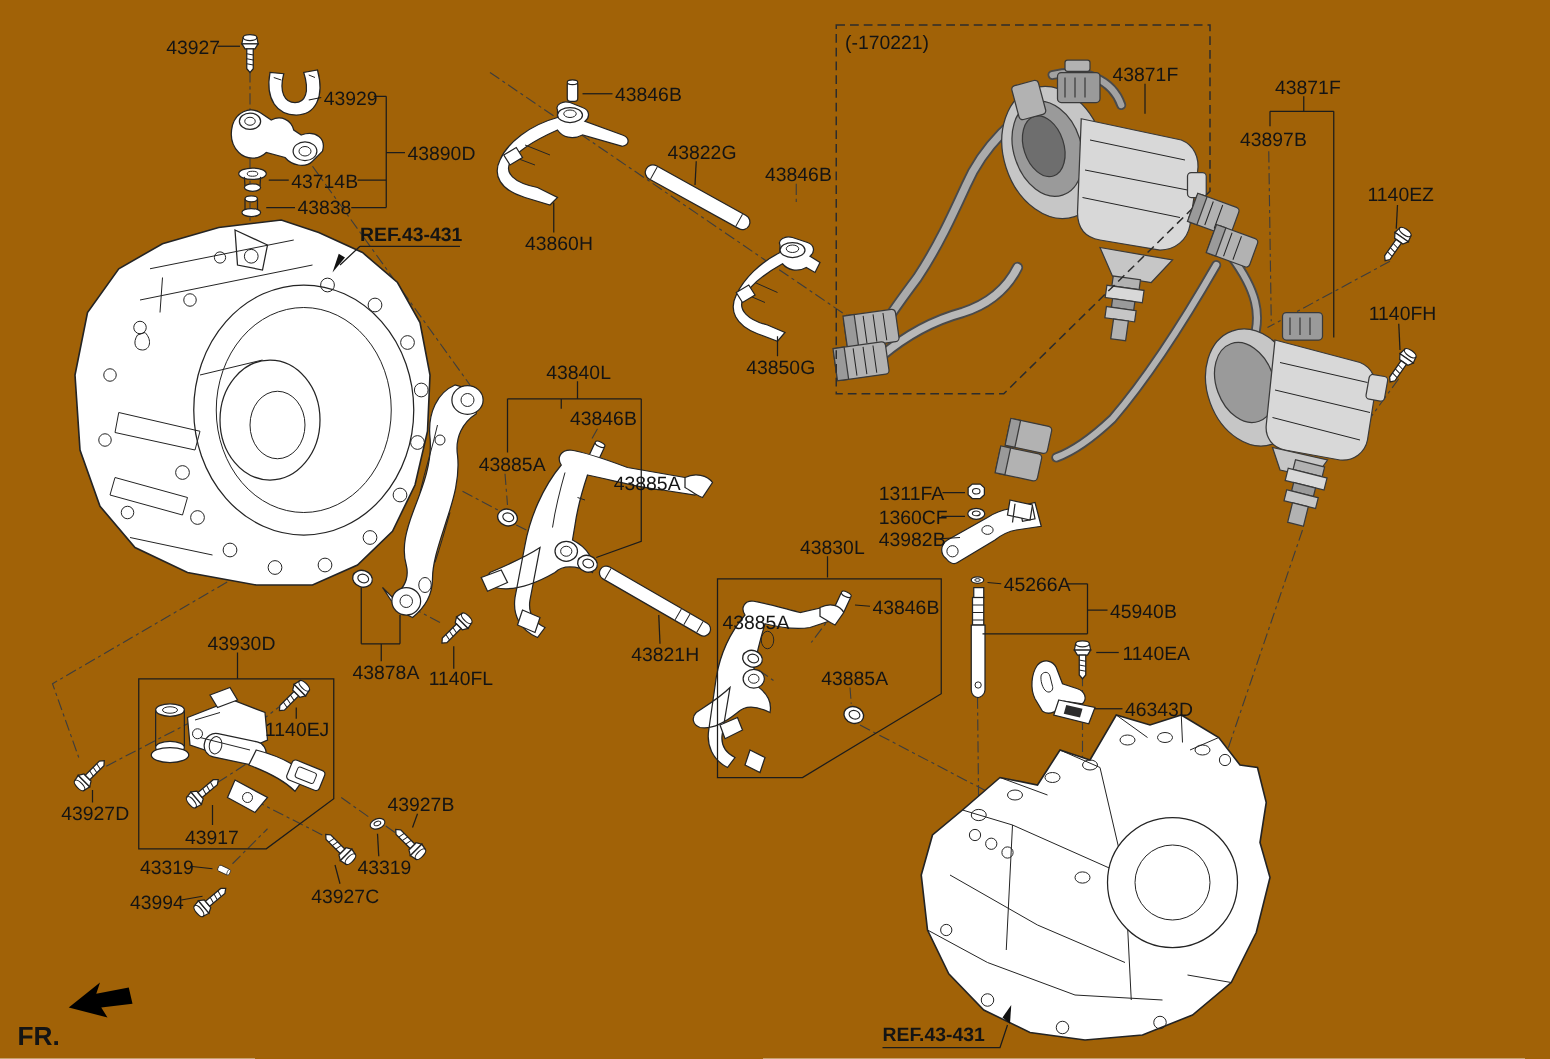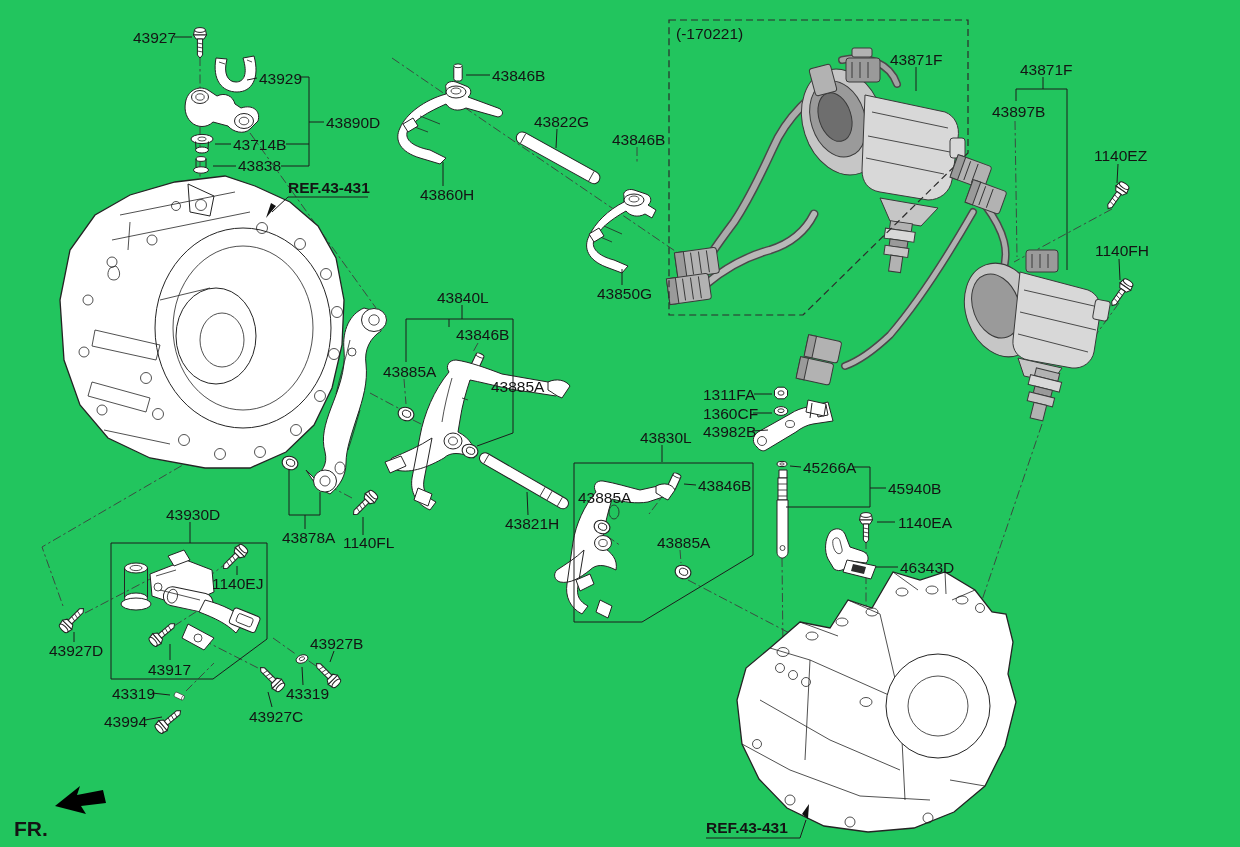--- a/index.html
+++ b/index.html
@@ -1,16 +1,16 @@
 <!DOCTYPE html>
 <html><head>
 <meta charset="utf-8">
 <style>
   html,body{margin:0;padding:0;background:#ffffff;}
-  .stage{position:relative;width:1240px;height:847px;background:#22c55e;overflow:hidden;}
+  .stage{position:relative;width:1240px;height:847px;background:#a16207;overflow:hidden;}
   svg{display:block;}
   .lbl{font-family:"Liberation Sans","DejaVu Sans",sans-serif;font-size:15.5px;fill:#141414;}
   .lbl-b{font-weight:bold;}
   .lbl-fr{font-size:21px;font-weight:bold;}
   .ln{stroke:#1c1c1c;stroke-width:1;fill:none;}
   .dd{stroke:#3d3d3d;stroke-width:0.9;fill:none;stroke-dasharray:9 3 2.5 3;}
   .dash{stroke:#2c2c2c;stroke-width:1.2;fill:none;stroke-dasharray:7 4;}
   .part{stroke:#242424;stroke-width:1.3;fill:#ffffff;}
   .part2{stroke:#242424;stroke-width:1;fill:#ffffff;}
   .thin{stroke:#242424;stroke-width:0.8;fill:none;}

